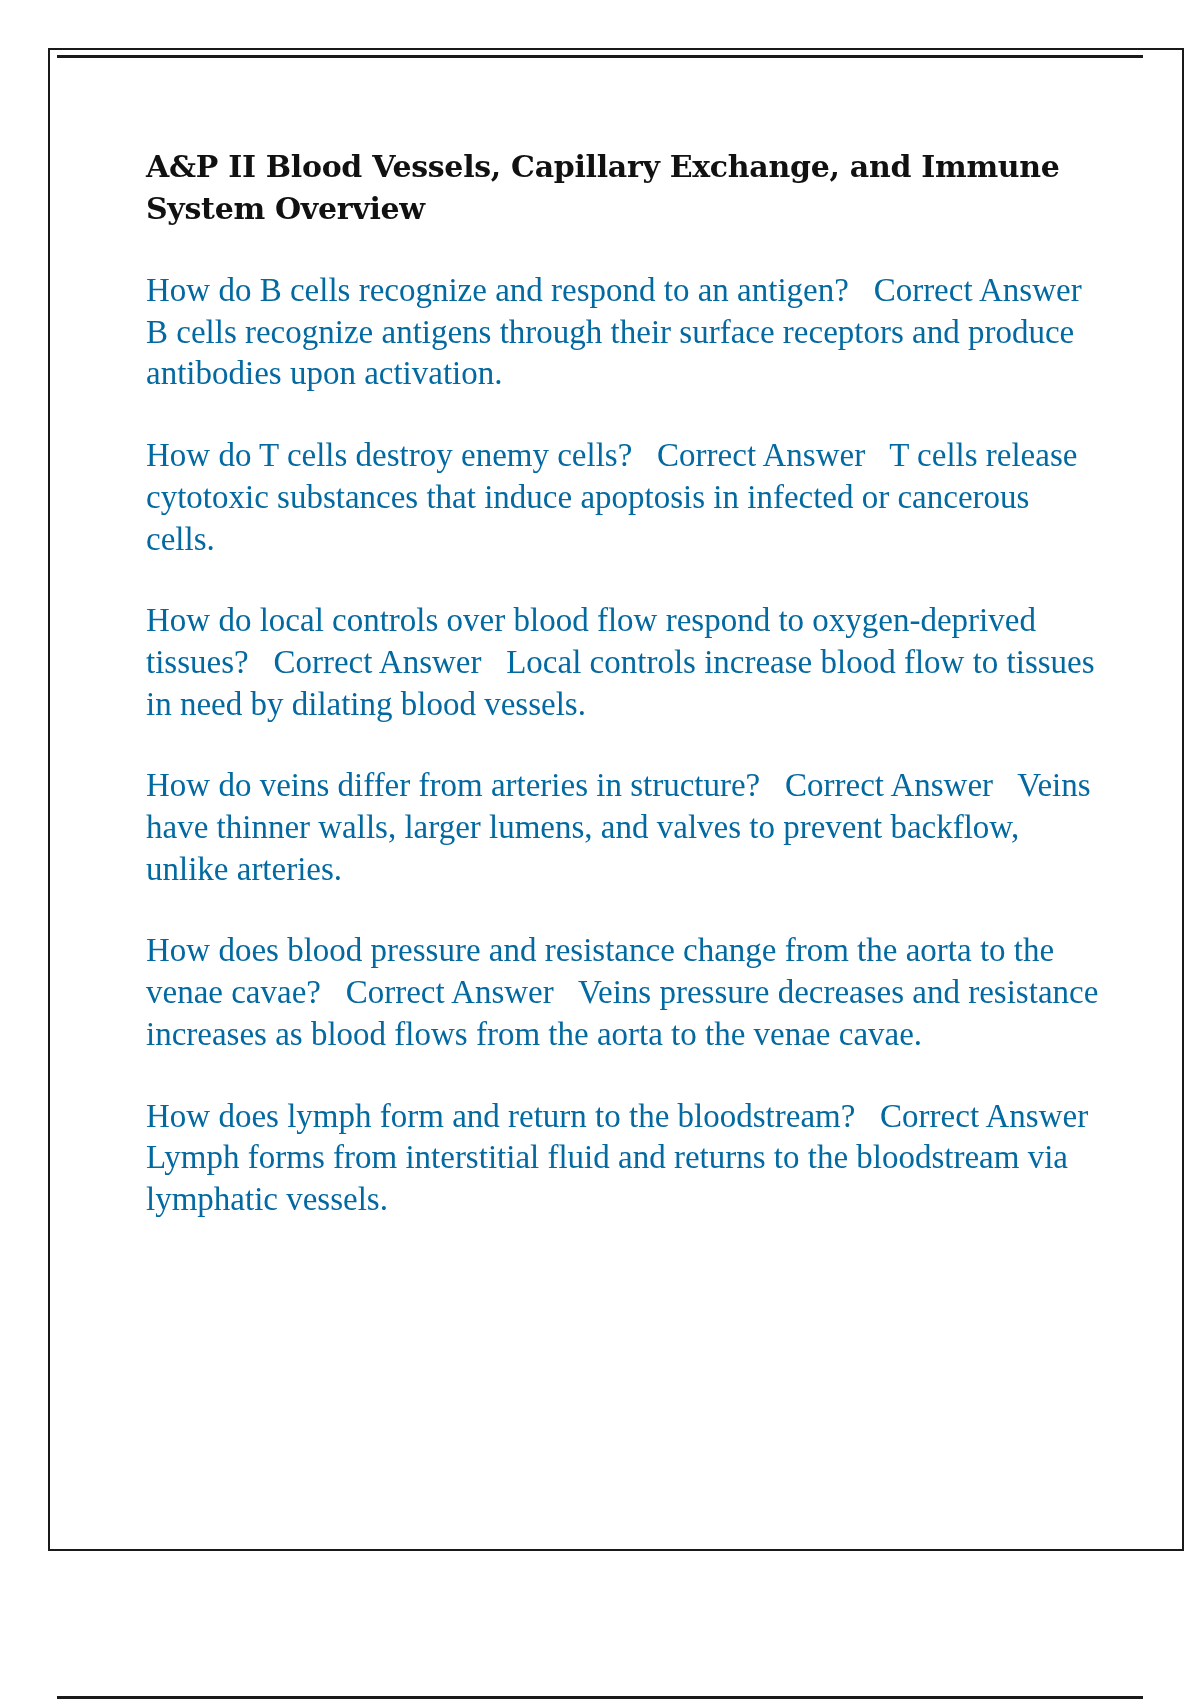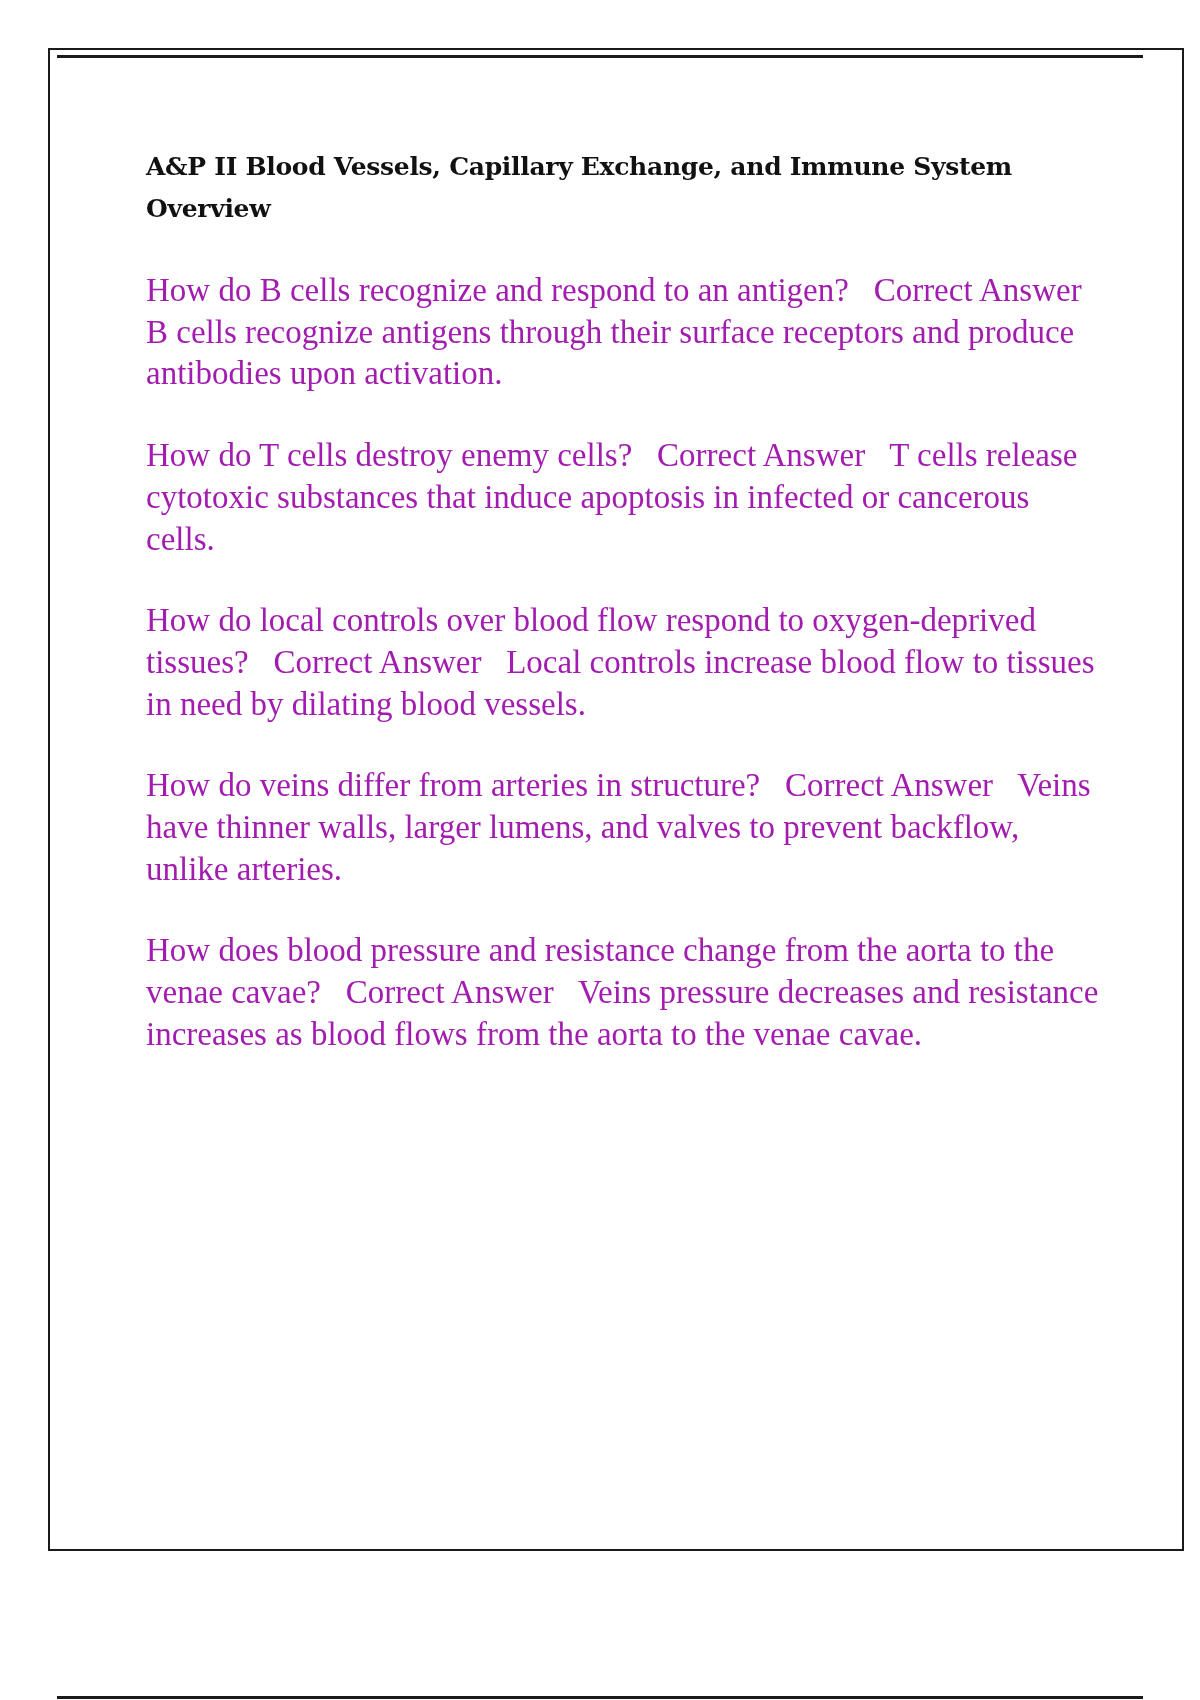--- a/index.html
+++ b/index.html
@@ -41,32 +41,32 @@
     }
     .content {
       position: absolute;
       left: 146px;
       top: 146px;
       width: 960px;
     }
     .doc-title {
       font-family: "DejaVu Serif", serif;
       font-weight: bold;
-      font-size: 25px;
+      font-size: 30px;
       line-height: 42px;
       margin: 0 0 40px 0;
       letter-spacing: -0.3px;
       color: #111111;
     }
     .qa {
       font-family: "Liberation Serif", serif;
       font-size: 33px;
       line-height: 41.7px;
       margin: 0 0 40px 0;
-      color: #a21caf;
+      color: #0369a1;
       white-space: pre-wrap;
     }
     .qa span { white-space: pre-wrap; }
   </style>
 </head>
 <body>
 
 <div class="page-frame"></div>
 <div class="top-rule"></div>
 <div class="bottom-rule"></div>
@@ -78,13 +78,14 @@
 
 
   <p class="qa"><span>How do T cells destroy enemy cells?</span>   <span>Correct Answer</span>   <span>T cells release cytotoxic substances that induce apoptosis in infected or cancerous cells.</span></p>
 
   <p class="qa"><span>How do local controls over blood flow respond to oxygen-deprived tissues?</span>   <span>Correct Answer</span>   <span>Local controls increase blood flow to tissues in need by dilating blood vessels.</span></p>
 
   <p class="qa"><span>How do veins differ from arteries in structure?</span>   <span>Correct Answer</span>   <span>Veins have thinner walls, larger lumens, and valves to prevent backflow, unlike arteries.</span></p>
 
   <p class="qa"><span>How does blood pressure and resistance change from the aorta to the venae cavae?</span>   <span>Correct Answer</span>   <span>Veins pressure decreases and resistance increases as blood flows from the aorta to the venae cavae.</span></p>
 
+  <p class="qa"><span>How does lymph form and return to the bloodstream?</span>   <span>Correct Answer</span>   <span>Lymph forms from interstitial fluid and returns to the bloodstream via lymphatic vessels.</span></p>
 </div>
 
 </body></html>

